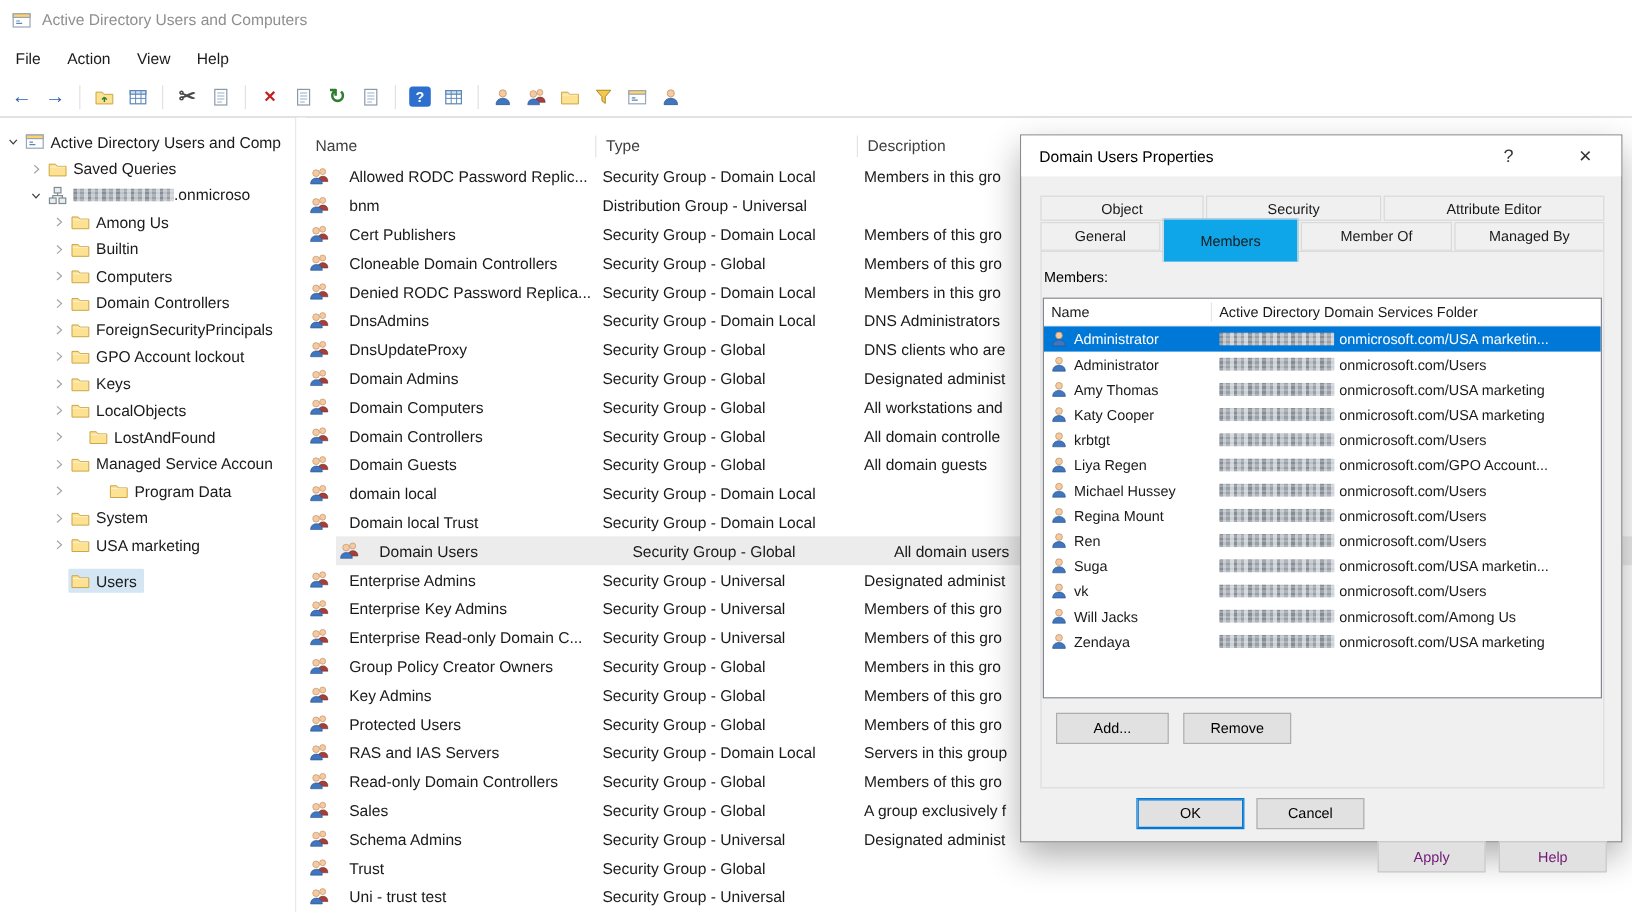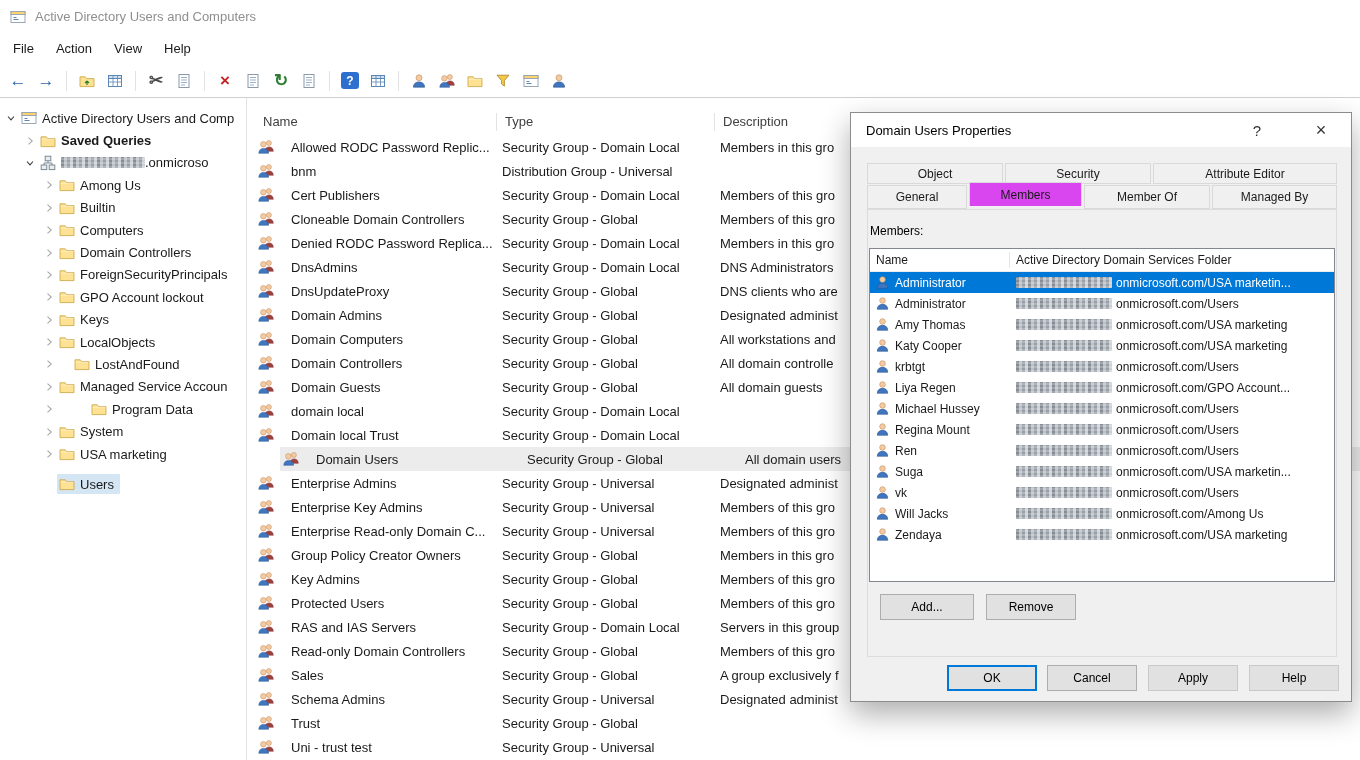--- a/index.html
+++ b/index.html
@@ -66,40 +66,40 @@
   .tab-row.back .tab{height:21px;}
   .tab-row.back .tab:nth-child(1){width:136px;}
   .tab-row.back .tab:nth-child(2){width:146px;}
   .tab-row.back .tab:nth-child(3){flex:1;margin-right:0;}
   .tab-row.front{margin-top:1px;}
   .tab-row.front .tab{height:24px;}
   .tab-row.front .tab:nth-child(1){width:100px;}
   .tab-row.front .tab:nth-child(2){width:113px;}
   .tab-row.front .tab:nth-child(3){width:126px;}
   .tab-row.front .tab:nth-child(4){flex:1;margin-right:0;}
-  .tab-row.front .tab.selected{background:#d946ef;margin-top:-3px;height:24px;border-bottom:none;position:relative;z-index:3;}
+  .tab-row.front .tab.selected{background:#0ea5e9;margin-top:-3px;height:36px;border-bottom:none;position:relative;z-index:3;}
 
   .tab-page{position:absolute;left:16px;top:96px;width:470px;height:448px;border:1px solid #dcdcdc;background:#f0f0f0;box-sizing:border-box;}
   .members-label{position:absolute;left:2px;top:14px;color:#000;}
 
   .members-list{position:absolute;left:1px;top:38px;width:466px;height:334px;background:#fff;border:1px solid #828790;box-sizing:border-box;overflow:hidden;}
   .ml-header{display:flex;height:22px;align-items:center;color:#1a1a1a;border-bottom:1px solid #ededed;}
   .mh-cell{box-sizing:border-box;padding-left:6px;height:16px;line-height:16px;}
   .mcol0{width:140px;flex:none;border-right:1px solid #e5e5e5;}
   .mcol1{flex:1;}
   .ml-row{display:flex;height:21px;align-items:center;color:#1a1a1a;}
   .ml-row.selected{background:#0078d7;color:#fff;}
   .ml-name{width:140px;flex:none;display:flex;align-items:center;gap:5px;padding-left:5px;box-sizing:border-box;white-space:nowrap;overflow:hidden;}
   .ml-name .ic{width:15px;height:15px;}
   .ml-folder{flex:1;display:flex;align-items:center;padding-left:6px;box-sizing:border-box;white-space:nowrap;overflow:hidden;}
   .folder-suffix{margin-left:4px;}
 
   .win-btn{background:#e1e1e1;border:1px solid #adadad;font-size:12px;color:#000;font-family:"Liberation Sans",sans-serif;box-sizing:border-box;}
   .win-btn.default{border:1px solid #0078d7;box-shadow:inset 0 0 0 1px #0078d7;}
-  .win-btn.disabled-look{color:#000000;border-color:#c9c9c9;}
+  .win-btn.disabled-look{color:#701a75;border-color:#c9c9c9;margin-top:36px;}
   .btn-add{position:absolute;left:12px;top:384px;width:94px;height:26px;}
   .btn-remove{position:absolute;left:118px;top:384px;width:90px;height:26px;}
   .dlg-footer .win-btn{position:absolute;width:90px;height:26px;top:552px;}
   .btn-ok{left:96px;}
   .btn-cancel{left:196px;}
   .btn-apply{left:297px;}
   .btn-help{left:398px;}
 </style>
 </head>
 <body>
@@ -266,21 +266,21 @@
               <use href="#i-chev-d"></use>
             </svg>
           </span>
           <span class="ti-core">
             <svg viewBox="0 0 16 16" class="ic">
               <use href="#i-console"></use>
             </svg>
             <span class="ti-label">Active Directory Users and Comp</span>
           </span>
         </div>
-        <div class="tree-item" style="padding-left: 21px; font-weight: bold;">
+        <div class="tree-item" style="padding-left: 21px;">
           <span class="chev">
             <svg viewBox="0 0 16 16" class="ic">
               <use href="#i-chev-r"></use>
             </svg>
           </span>
           <span class="ti-core">
             <svg viewBox="0 0 16 16" class="ic">
               <use href="#i-folder"></use>
             </svg>
             <span class="ti-label">Saved Queries</span>

